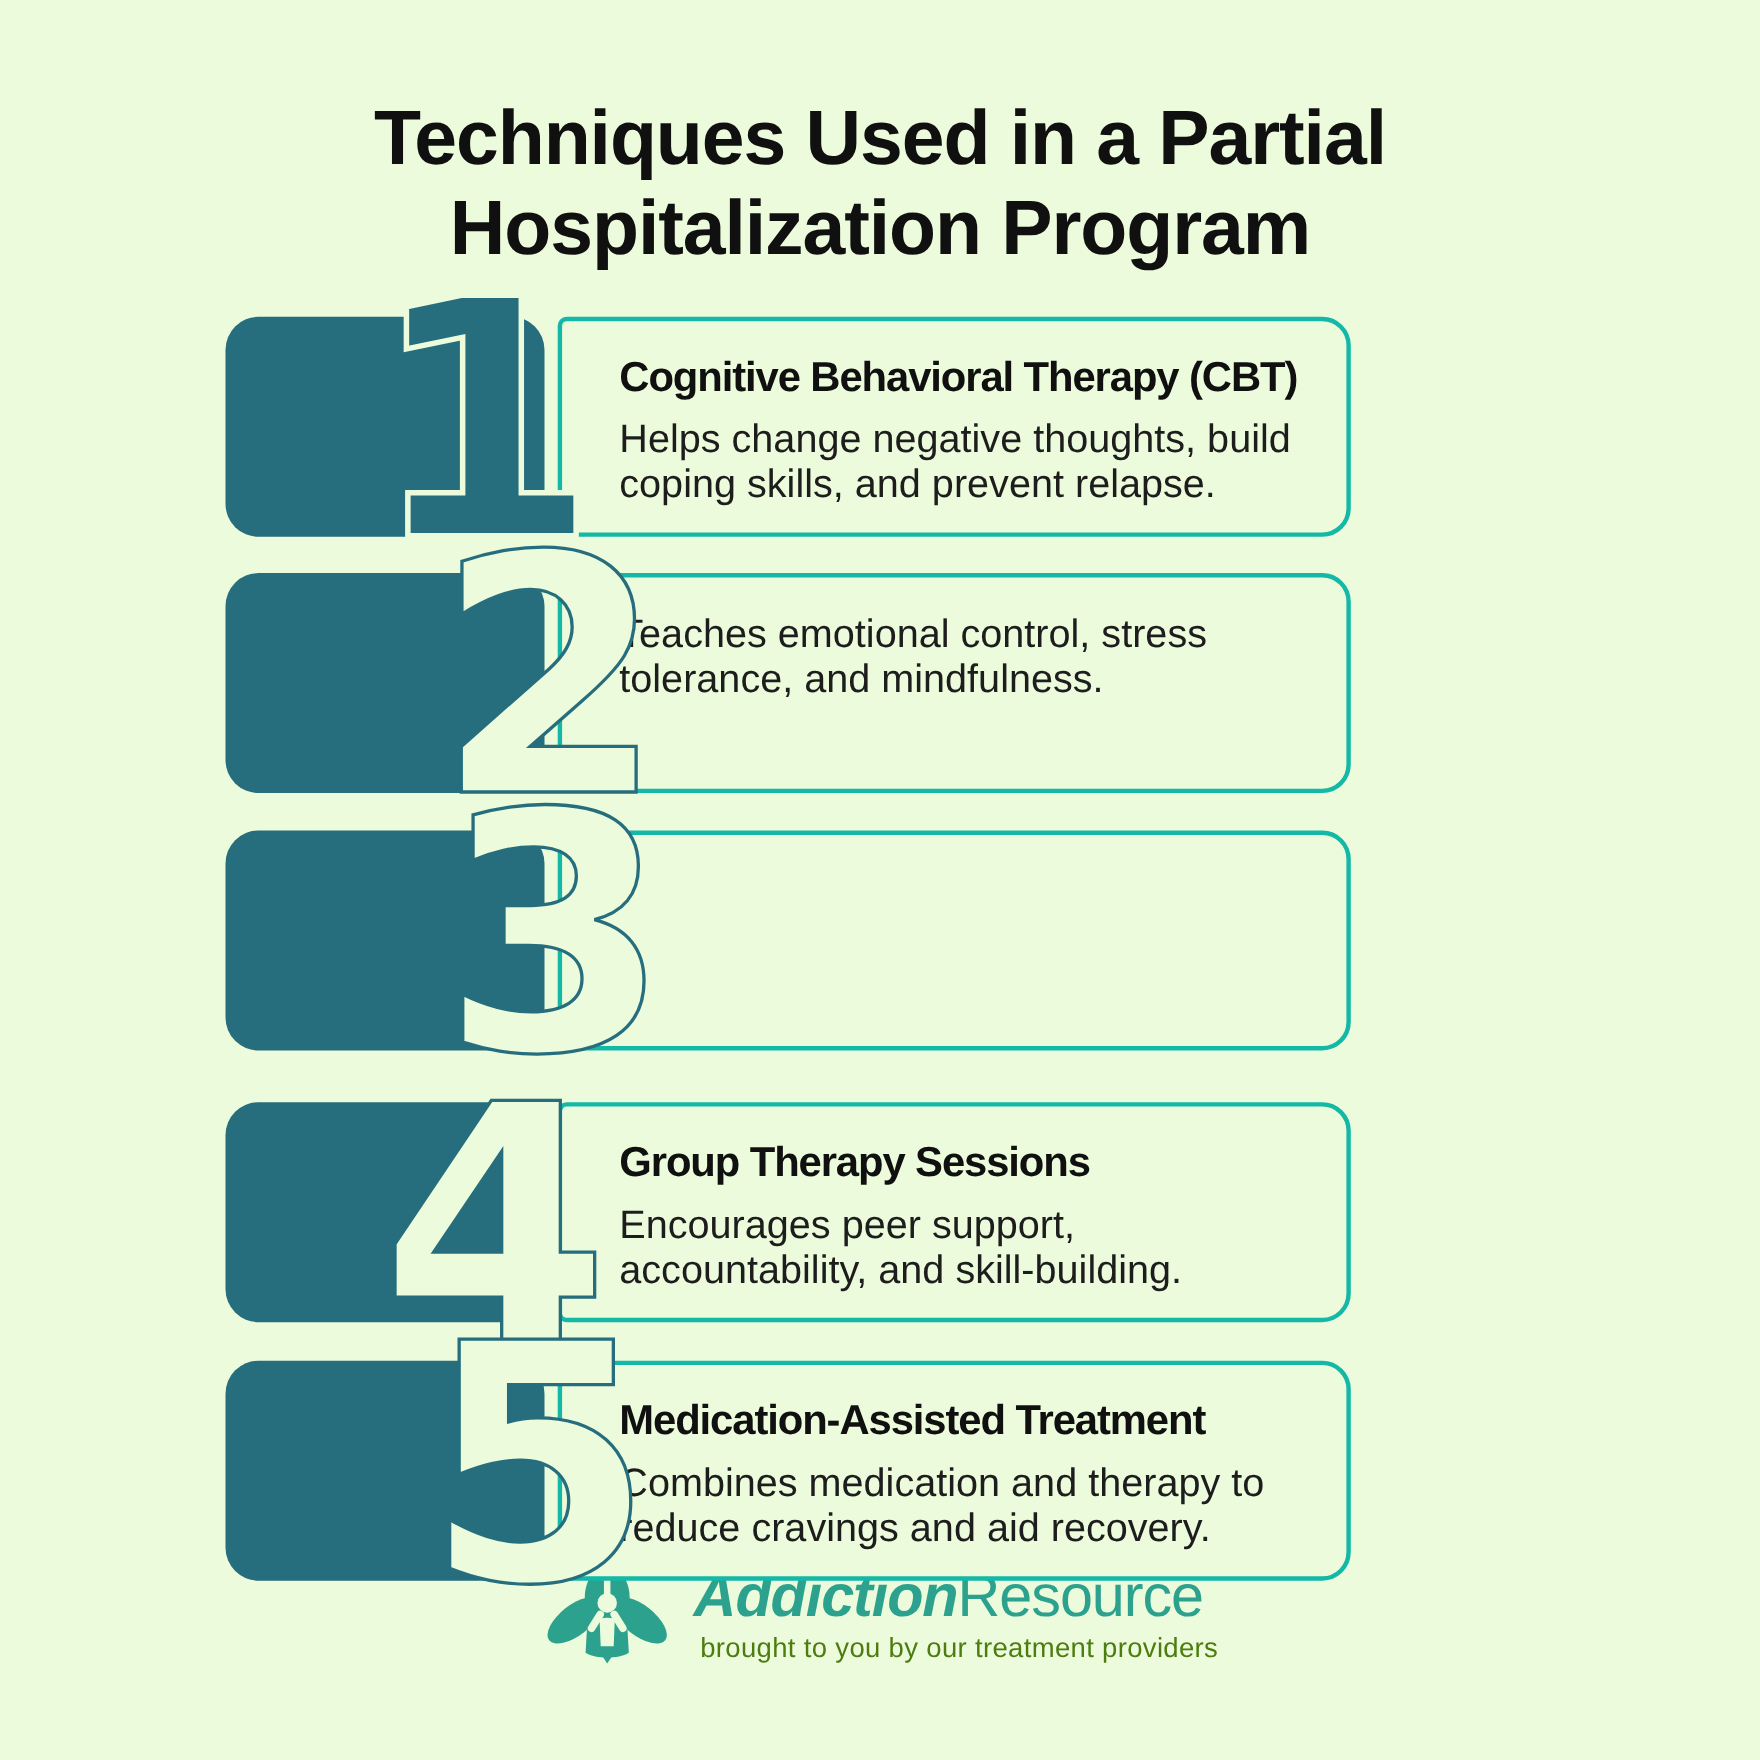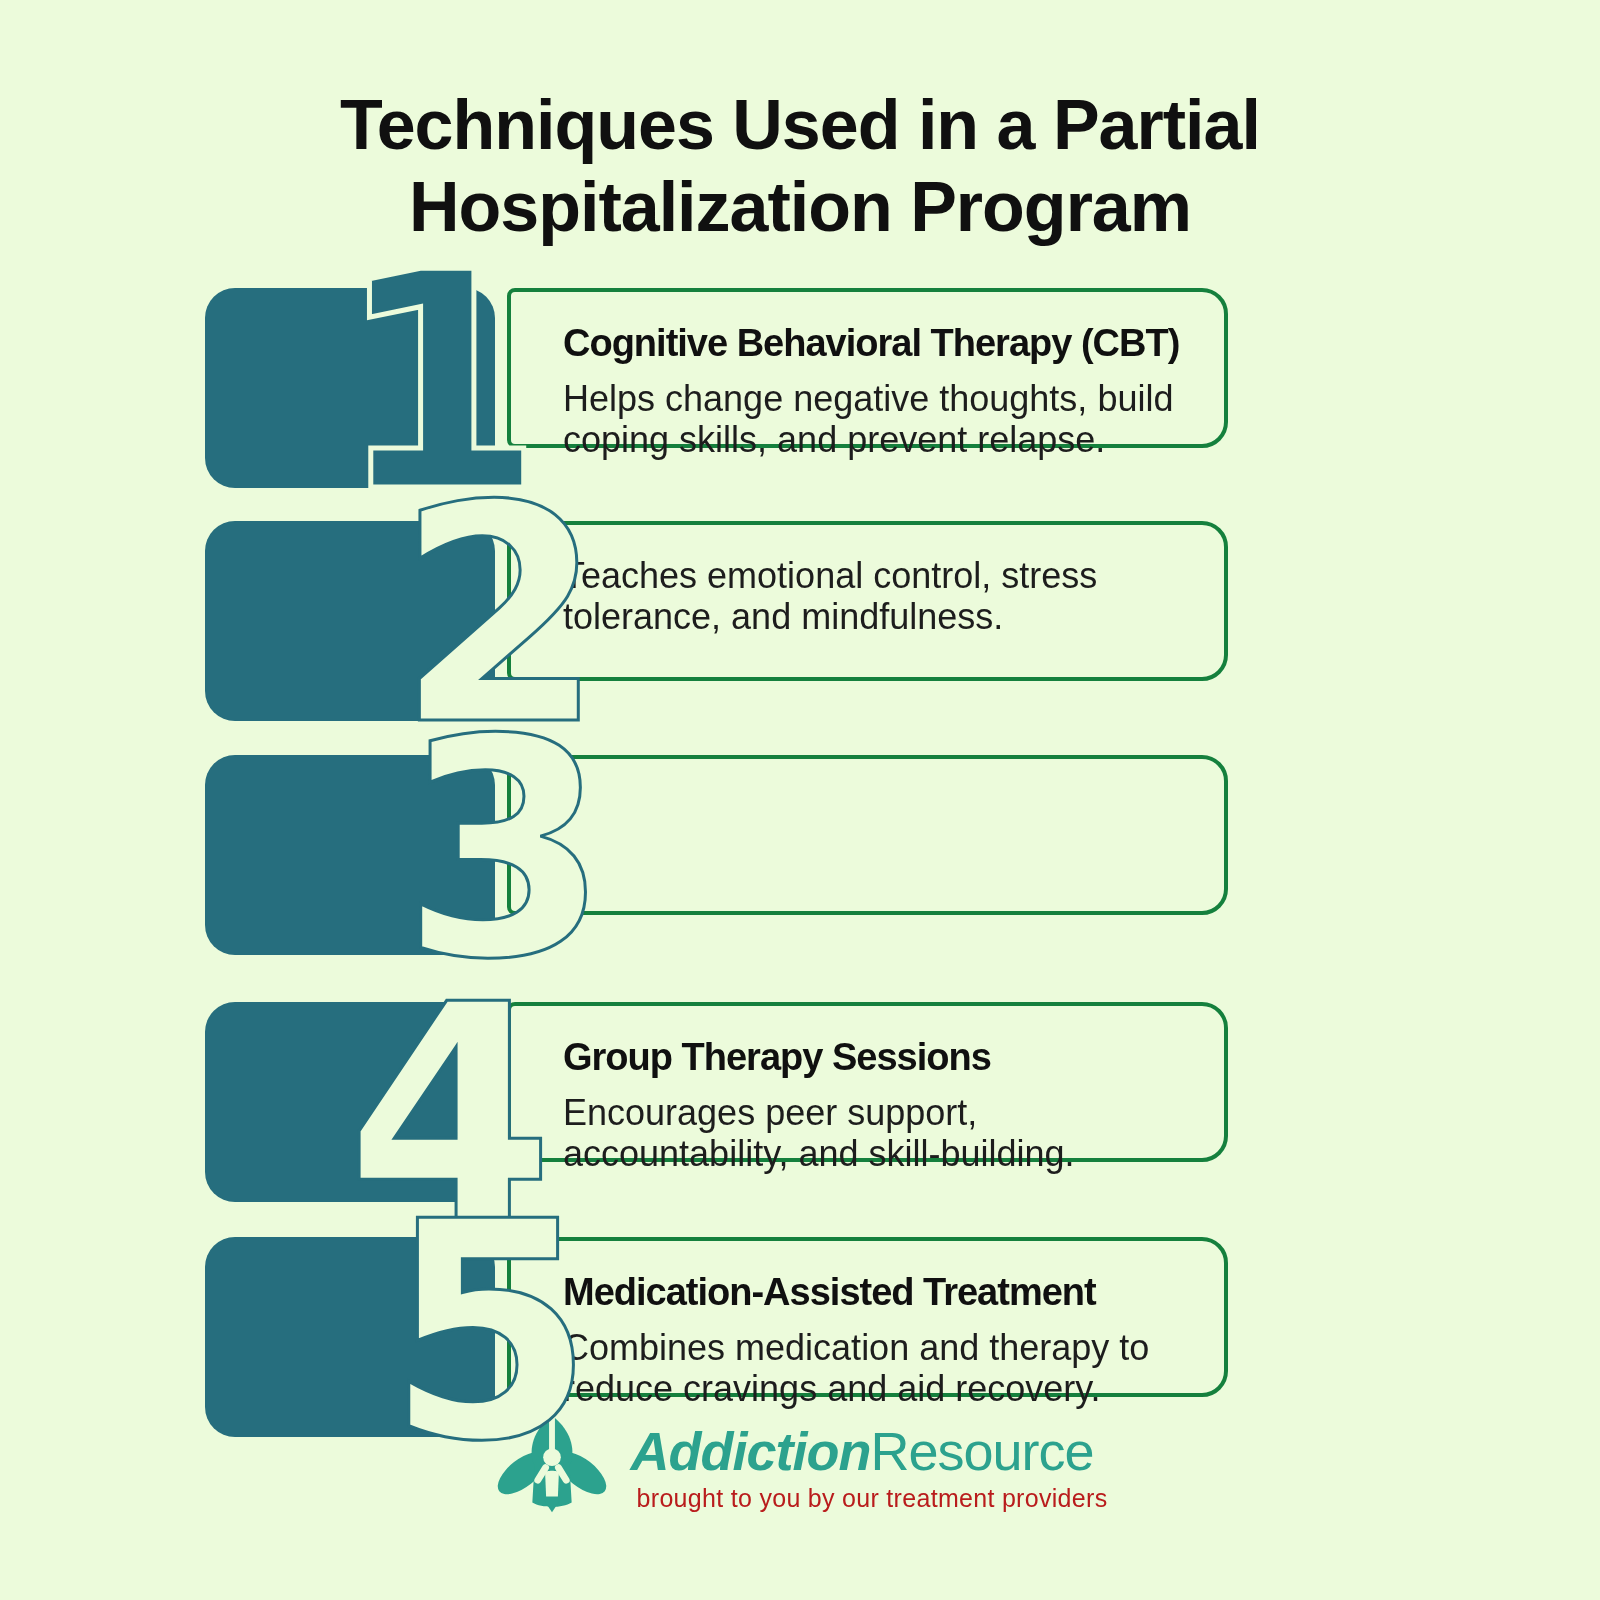--- a/index.html
+++ b/index.html
@@ -24,23 +24,23 @@
   .row { position:absolute; left:205px; width:1023px; height:200px; }
   .row1 { top:288px; } .row2 { top:521px; } .row3 { top:755px; }
   .row4 { top:1002px; } .row5 { top:1237px; }
 
   .block {
     position:absolute; left:0; top:0; width:290px; height:200px;
     background:#266e7e; border-radius:30px; z-index:1;
   }
 
   .card {
-    position:absolute; left:302px; top:0; width:721px; height:160px;
+    position:absolute; left:302px; top:0; width:721px; height:200px;
     box-sizing:border-box; background:#ecfbdb;
-    border:4px solid #15803d; border-radius:8px 26px 26px 8px;
+    border:4px solid #14b8a6; border-radius:8px 26px 26px 8px;
     padding:30px 18px 0 52px; z-index:2;
   }
   .card-heading {
     margin:0 0 13px 0; font-size:38px; font-weight:bold;
     letter-spacing:-1px; color:#101010; white-space:nowrap;
   }
   .card-body {
     font-size:36px; line-height:41px; color:#1d1d1d; max-width:645px;
   }
 
@@ -62,21 +62,21 @@
     position:absolute; top:1412px; left:0; right:0;
     display:flex; justify-content:center; align-items:flex-start; gap:20px;
   }
   .logo-icon { width:118px; height:118px; flex:0 0 auto; }
   .brand-text { display:flex; flex-direction:column; align-items:flex-start; margin-top:10px; }
   .brand-name { font-size:54px; line-height:58px; color:#2ca28e; letter-spacing:-1px; }
   .brand-name .bold { font-weight:bold; font-style:italic; }
   .brand-name .reg  { font-weight:normal; }
   .brand-tagline {
     margin-top:4px; margin-left:6px;
-    font-size:25px; line-height:28px; color:#b91c1c; letter-spacing:0.3px;
+    font-size:25px; line-height:28px; color:#4d7c0f; letter-spacing:0.3px;
   }
 </style>
 </head>
 <body>
 
 <div class="page">
 
   <div class="title">
     <div class="title-inner">Techniques Used in a Partial Hospitalization Program</div>
   </div>

